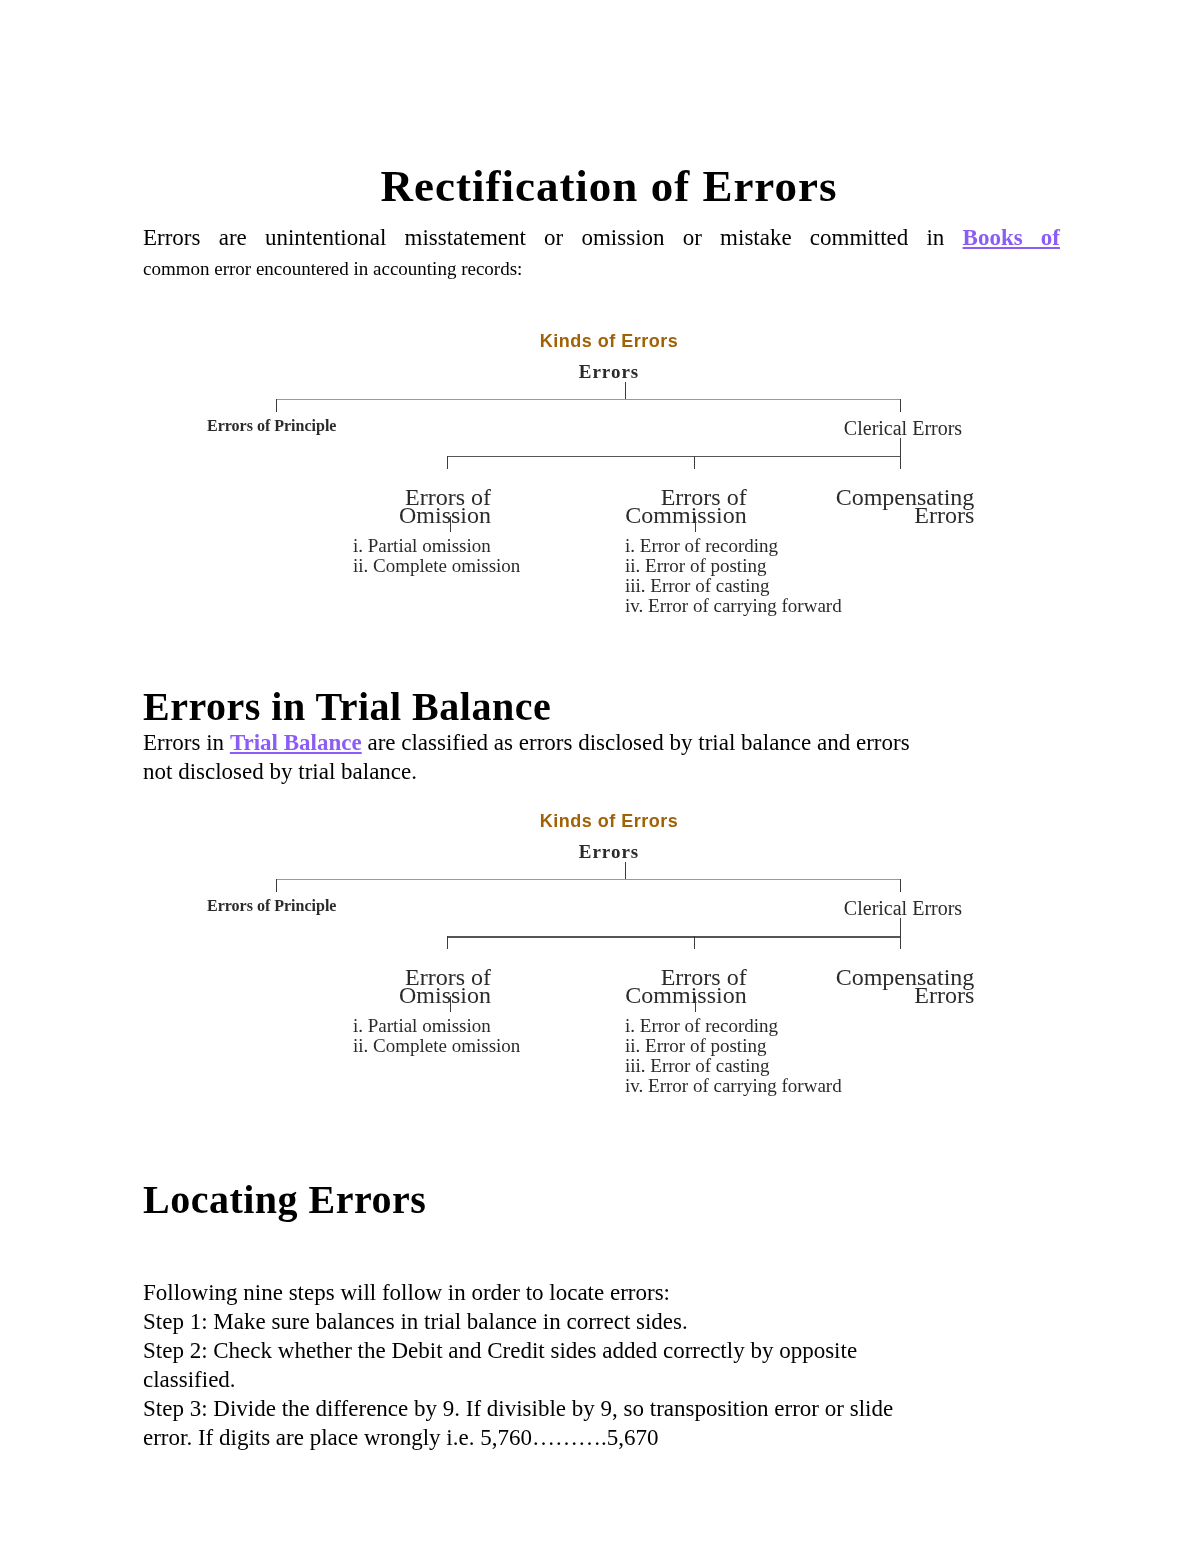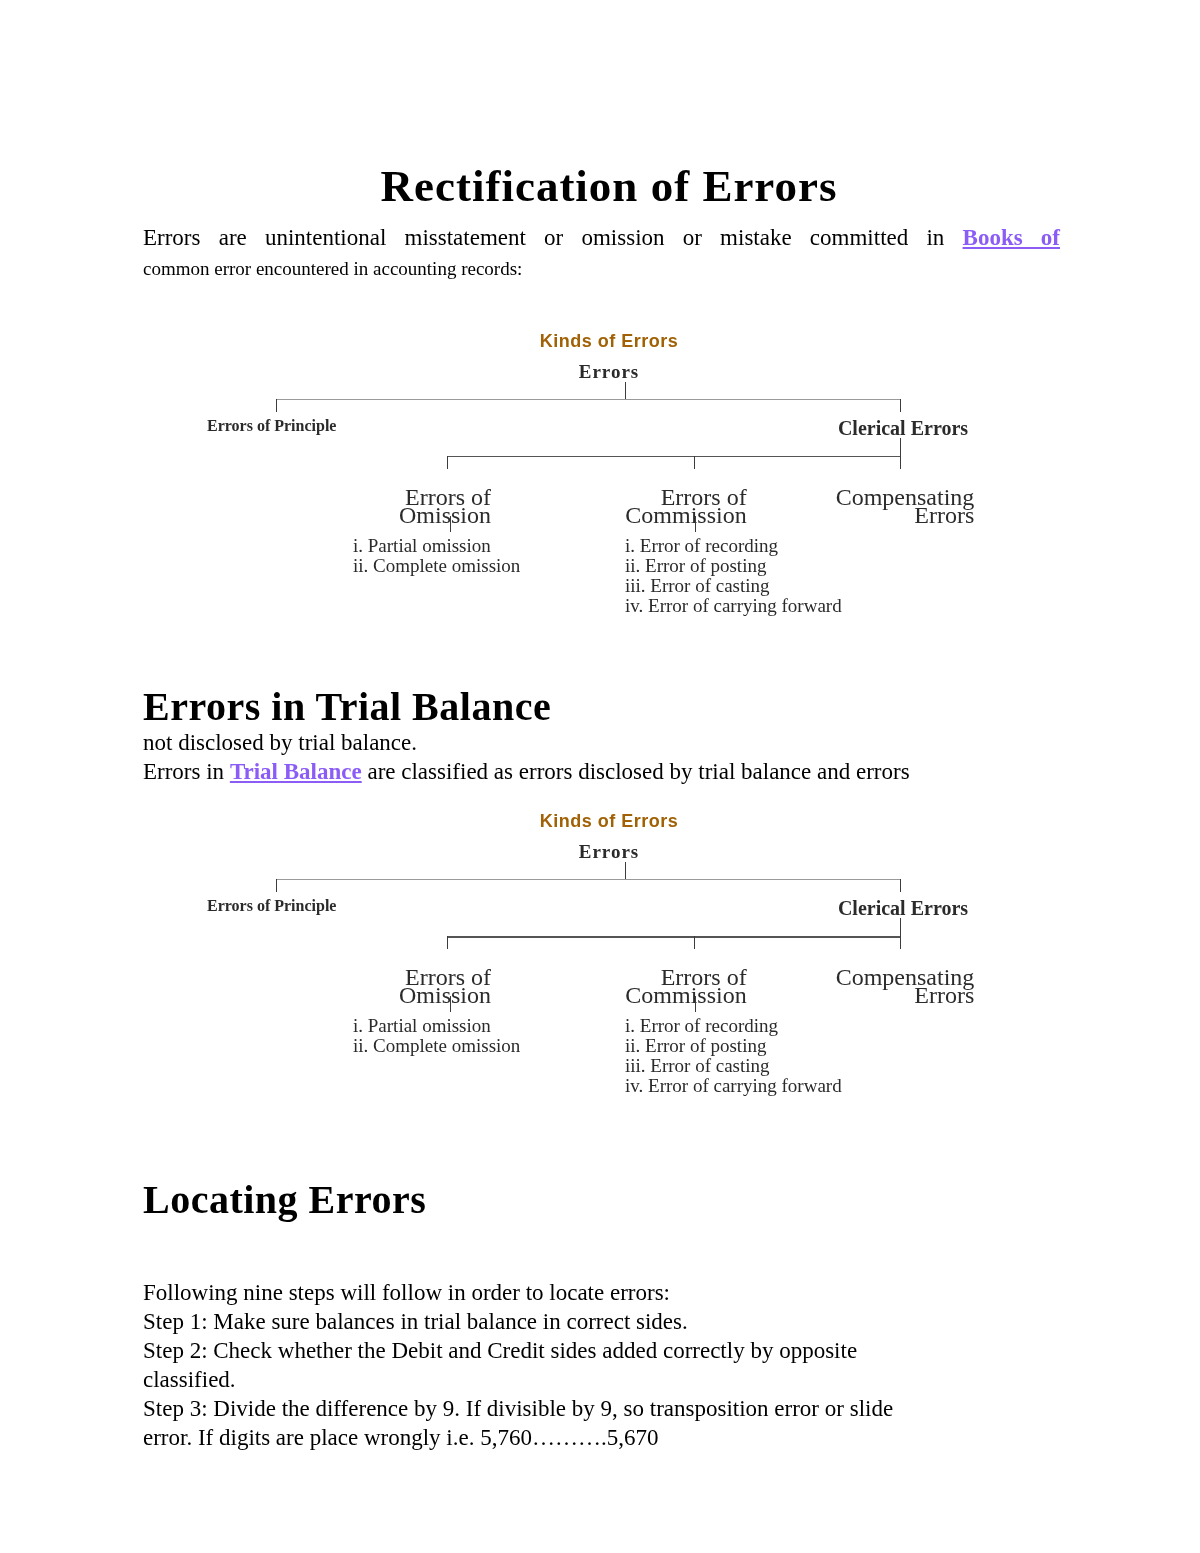--- a/index.html
+++ b/index.html
@@ -50,21 +50,21 @@
   .dtitle { left:609px; top:0;  font-family:"Liberation Sans", sans-serif;
             font-weight:bold; font-size:18px; letter-spacing:0.5px; color:#a16207; }
   .droot  { left:609px; top:30px; font-size:19px; font-weight:bold; letter-spacing:1px; }
 
   .stem1  { left:625px; top:51px;  height:17px; }
   .hline1 { left:276px; top:68px;  width:625px; }
   .tickA  { left:276px; top:68px;  height:13px; }
   .tickB  { left:900px; top:68px;  height:13px; }
 
   .lblP   { left:179px; top:86px;  font-size:16px; font-weight:bold; white-space:nowrap;margin-left:28px; }
-  .lblC   { left:903px; top:86px;  font-size:20px; font-weight:bold; }
+  .lblC   { left:903px; top:86px;  font-size:20px; font-weight:normal; }
 
   .stem2  { left:900px; top:107px; height:18px; }
   .hline2 { left:447px; top:125px; width:454px; border-top-color:#555; }
   #diagram2 .hline2 { border-top-width:2px; }
   .tick1  { left:447px; top:125px; height:13px; }
   .tick2  { left:694px; top:125px; height:13px; }
   .tick3  { left:900px; top:125px; height:13px; }
 
   .n3 { top:157px; font-size:24px; line-height:18px; text-align:right; }
   .nOm { left:445px; }
@@ -124,22 +124,22 @@
     <div>i. Error of recording</div>
     <div>ii. Error of posting</div>
     <div>iii. Error of casting</div>
     <div>iv. Error of carrying forward</div>
   </div>
 </div>
 
 <h2 class="h2" id="heading-trial-balance">Errors in Trial Balance</h2>
 
 <div id="para-trial">
+  <div><span>Errors in </span><a class="doclink">Trial Balance</a><span> are classified as errors disclosed by trial balance and errors</span></div>
   <div>not disclosed by trial balance.</div>
-  <div><span>Errors in </span><a class="doclink">Trial Balance</a><span> are classified as errors disclosed by trial balance and errors</span></div>
 </div>
 
 <div class="diagram" id="diagram2">
   <div class="abs dtitle cx">Kinds of Errors</div>
   <div class="abs droot cx">Errors</div>
   <div class="abs vl stem1"></div>
   <div class="abs hl hline1"></div>
   <div class="abs vl tickA"></div>
   <div class="abs vl tickB"></div>
   <div class="abs lblP">Errors of Principle</div>

